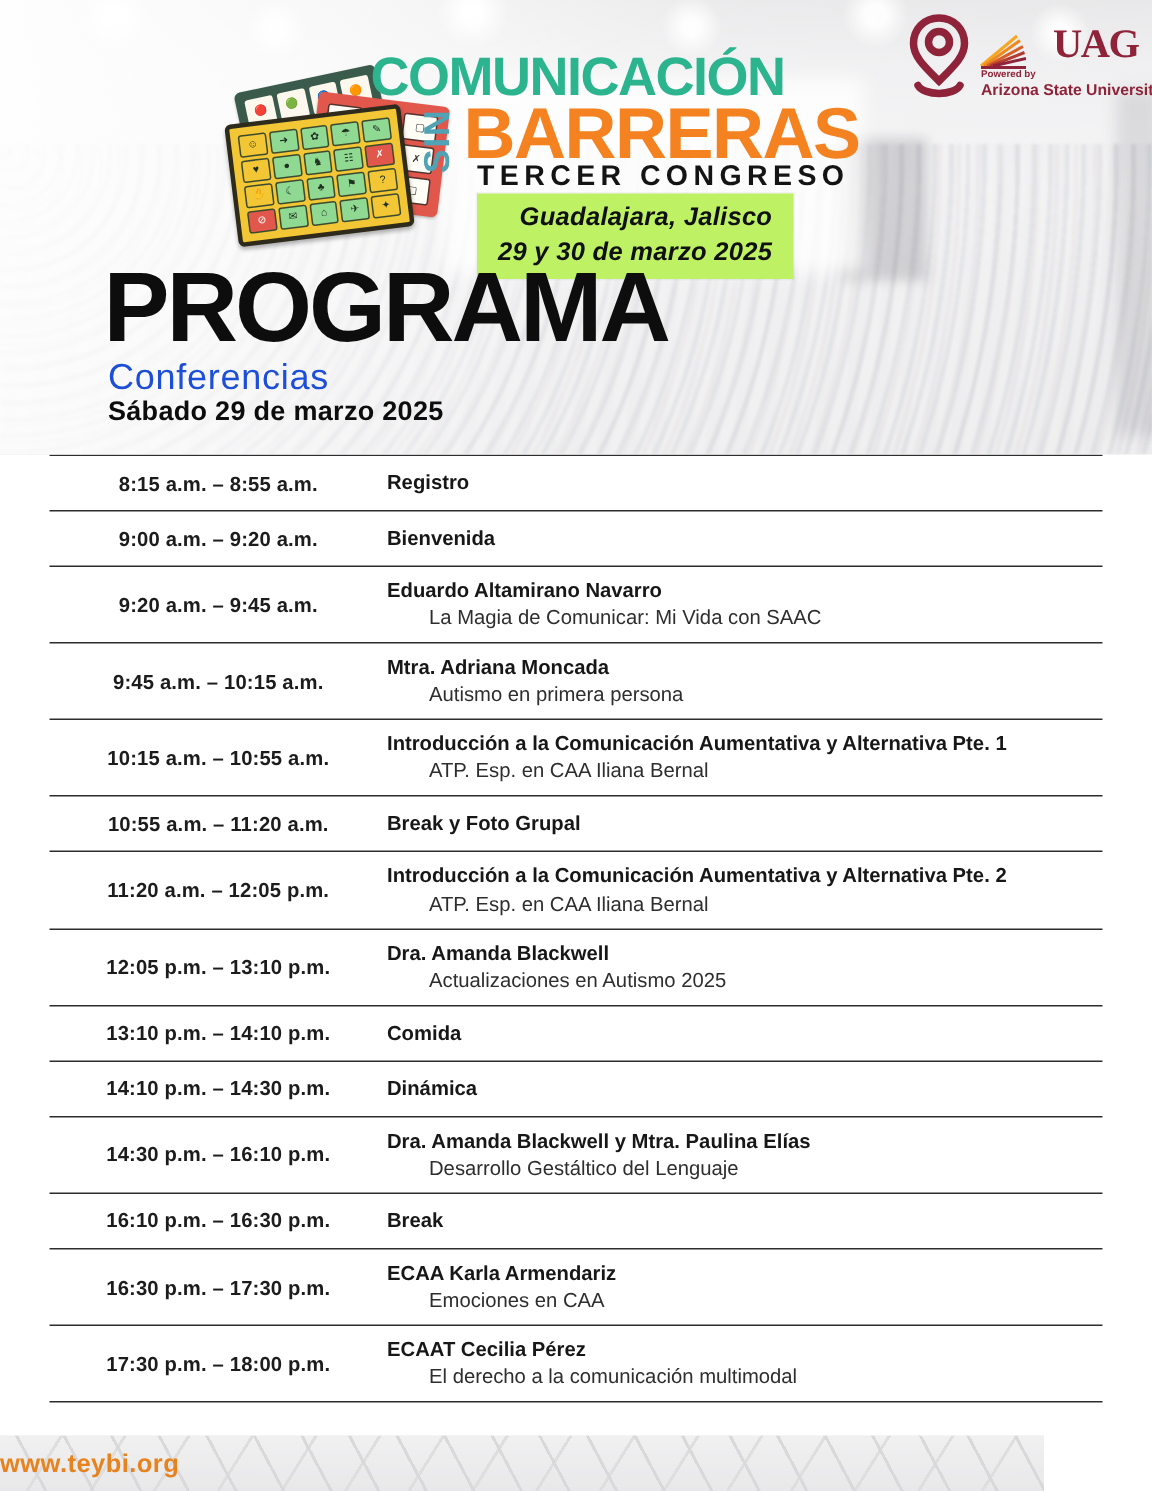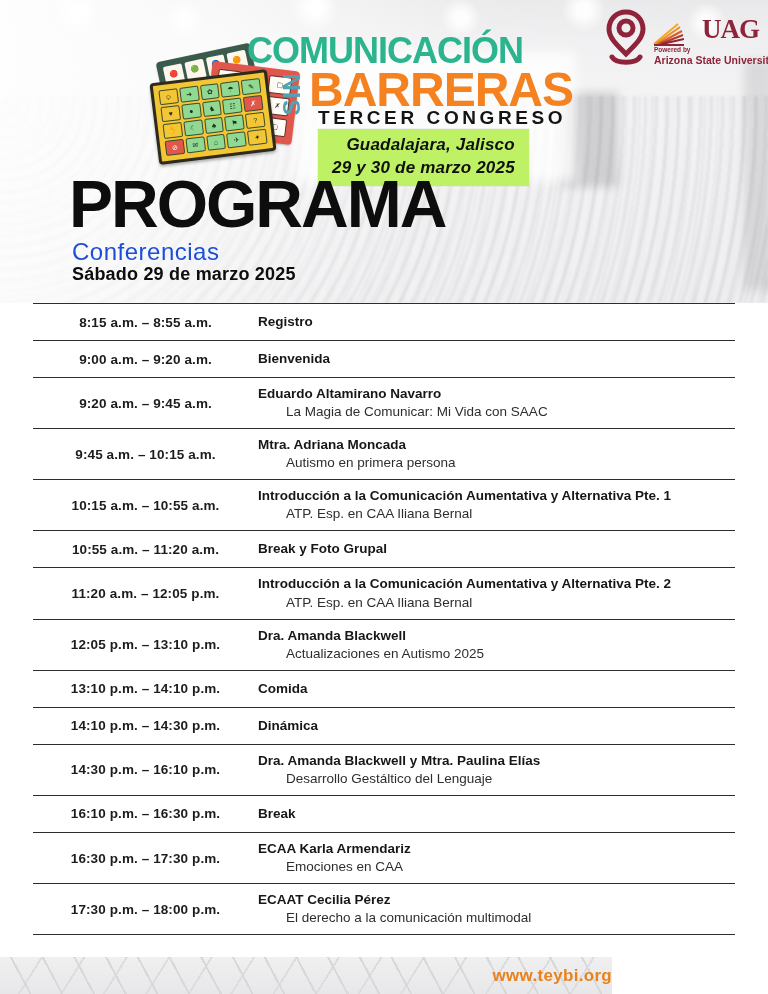--- a/index.html
+++ b/index.html
@@ -76,22 +76,22 @@
 
   
   .table{margin:0 33px;border-top:1.6px solid var(--line);}
   .row{display:flex;align-items:center;border-bottom:1.6px solid var(--line);padding:7px 0;min-height:37px;}
   .cell-time{width:225px;flex:0 0 225px;text-align:center;font-size:13.5px;font-weight:700;color:#1c1c1c;letter-spacing:.1px;}
   .cell-body{flex:1;padding-right:14px;}
   .row-title{font-size:13.5px;font-weight:700;color:#171717;line-height:1.34;}
   .row-subtitle{font-size:13.5px;font-weight:400;color:#2e2e2e;line-height:1.34;margin-left:28px;}
 
   
-  .footer{position:absolute;left:0;bottom:0;width:612px;height:37px;background:#ededee;overflow:hidden;
-    display:flex;align-items:center;justify-content:flex-end;}
+  .footer{position:absolute;left:0;bottom:0;width:696px;height:37px;background:#ededee;overflow:hidden;
+    display:flex;align-items:center;justify-content:flex-start;}
   .footer .lines{position:absolute;inset:0;opacity:.75;
     background:
       repeating-linear-gradient(62deg, rgba(0,0,0,0) 0 26px, #d2d2d4 26px 28px),
       repeating-linear-gradient(-58deg, rgba(0,0,0,0) 0 34px, #d8d8da 34px 36px),
       linear-gradient(180deg,#f1f1f2,#e6e6e8);}
   .footer a{position:relative;font-size:17px;font-weight:600;color:var(--link-orange);text-decoration:none;letter-spacing:.3px;}
 </style>
 </head>
 <body>
 

